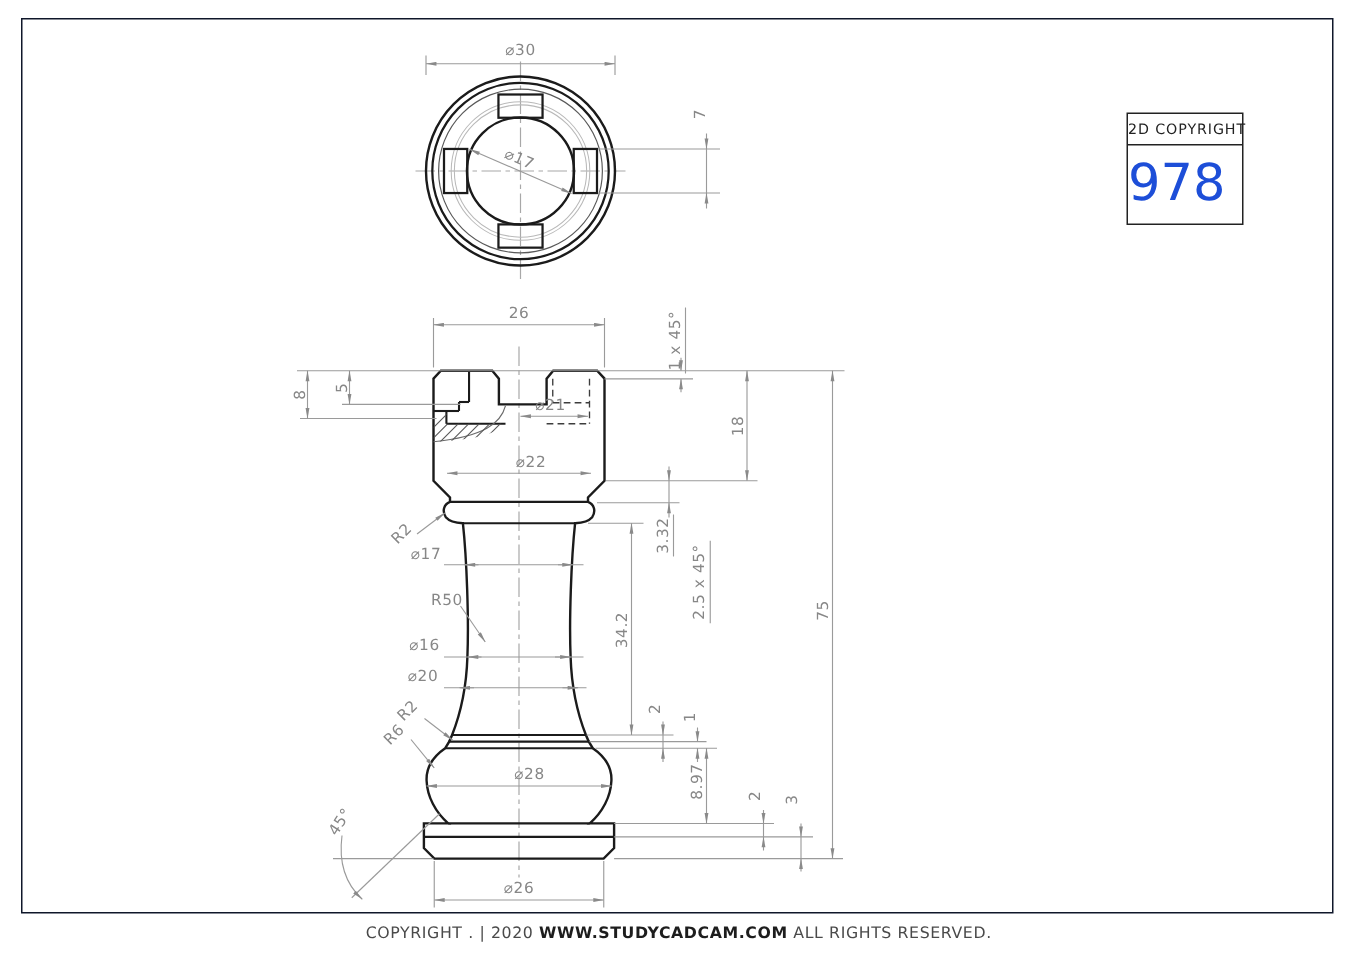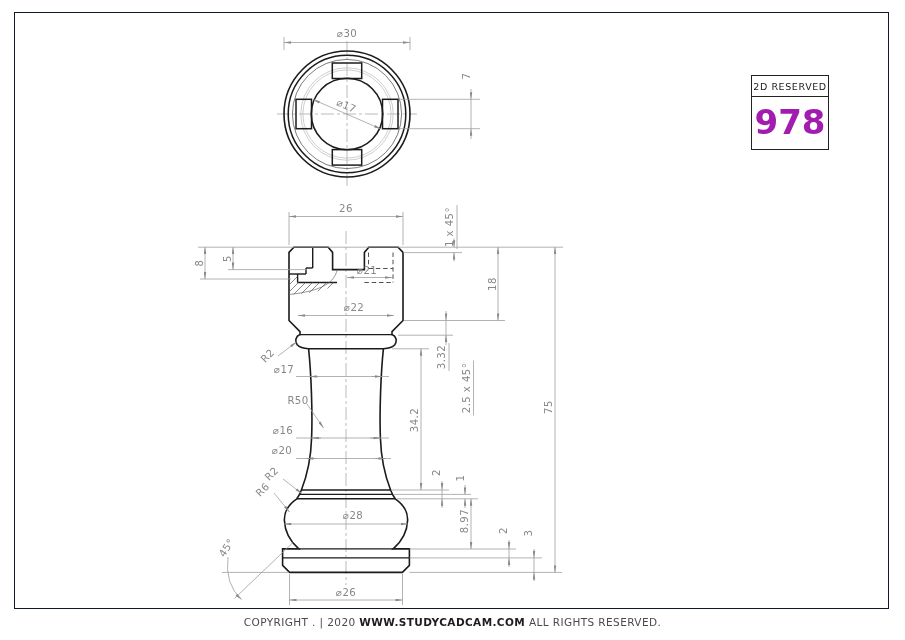--- a/index.html
+++ b/index.html
@@ -2,21 +2,21 @@
 <html><head>
 <meta charset="utf-8">
 <style>
   html,body{margin:0;padding:0;background:#fff;}
   .page{position:relative;width:905px;height:640px;background:#ffffff;overflow:hidden;
         font-family:"DejaVu Sans",sans-serif;}
   .frame{position:absolute;left:14px;top:12px;width:873px;height:595px;border:1px solid #0f172a;}
   .titleblock{position:absolute;left:736px;top:62px;width:76px;height:73px;border:1.5px solid #222;background:#fff;}
   .titleblock .tb-label{height:20px;line-height:21px;text-align:center;font-size:9.5px;letter-spacing:.6px;
         color:#222;border-bottom:1.5px solid #222;white-space:nowrap;}
-  .titleblock .tb-num{height:51px;line-height:51px;text-align:center;font-size:34px;font-weight:bold;color:#a21caf;}
+  .titleblock .tb-num{height:51px;line-height:51px;font-size:34px;font-weight:normal;color:#1d4ed8;}
   .footer{position:absolute;left:0;top:616px;width:905px;text-align:center;font-size:10.5px;color:#4a4a4a;
         letter-spacing:.4px;white-space:nowrap;}
   .footer b{color:#1d1d1d;font-weight:bold;}
   svg text{font-family:"DejaVu Sans",sans-serif;font-size:10.2px;fill:#878787;letter-spacing:.4px;}
 </style>
 </head>
 <body>
 
 <div class="page">
   <div class="frame">
@@ -257,21 +257,21 @@
         </g>
         <g transform="rotate(-57 226 547)">
           <text x="226" y="550" text-anchor="middle">45°</text>
         </g>
         <text x="345" y="594.5" text-anchor="middle">⌀26</text>
       </g>
     </svg>
 
     
     <div class="titleblock">
-      <div class="tb-label">2D RESERVED</div>
+      <div class="tb-label">2D COPYRIGHT</div>
       <div class="tb-num">978</div>
     </div>
   </div>
 
   <div class="footer">
     <span>COPYRIGHT . | 2020</span>
     <b>WWW.STUDYCADCAM.COM</b>
     <span>ALL RIGHTS RESERVED.</span>
   </div>
 </div>

